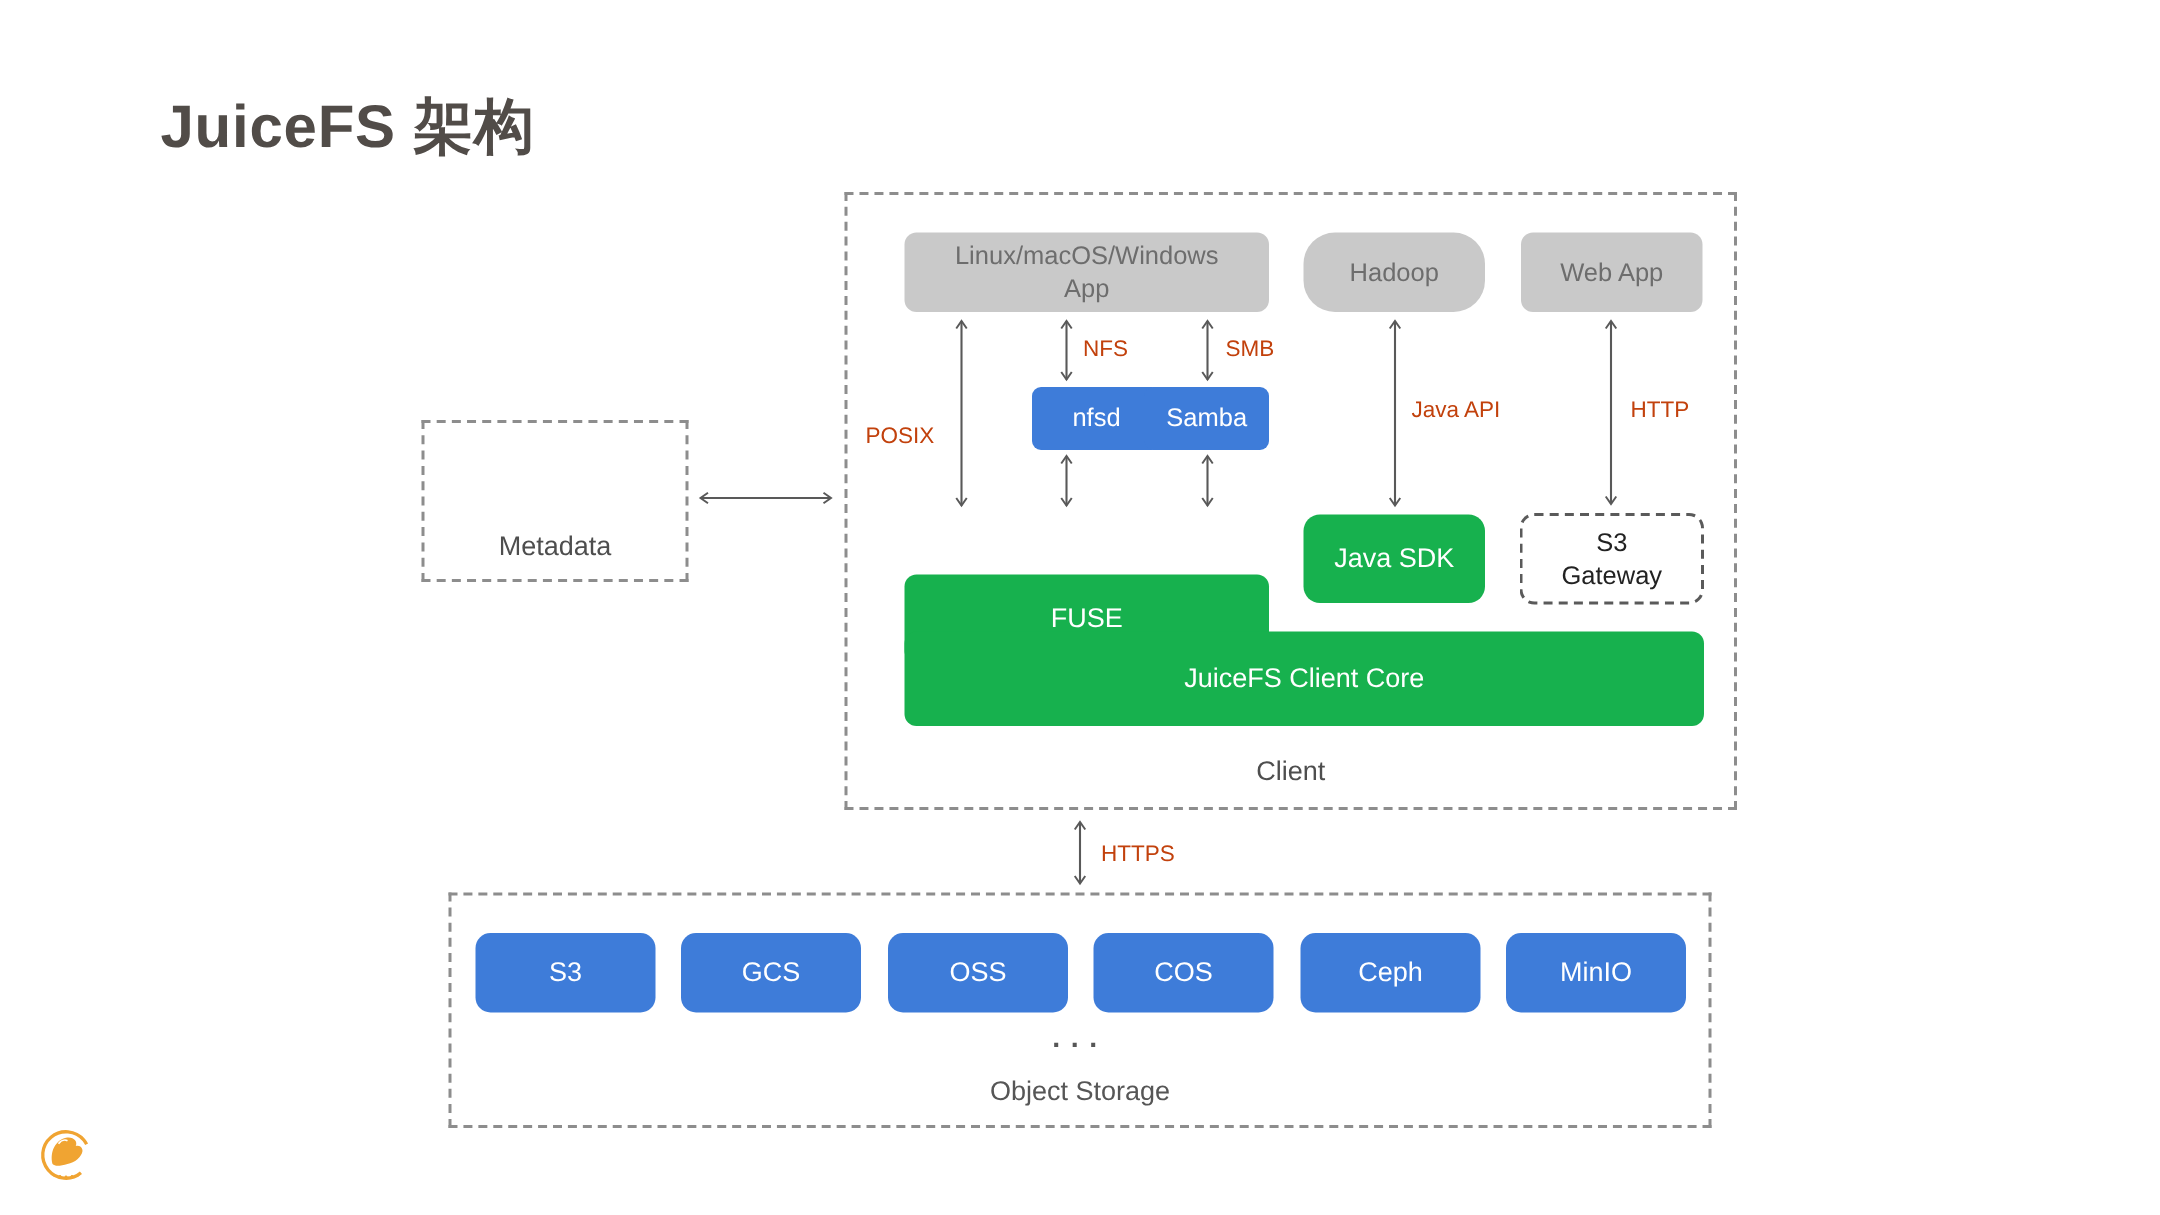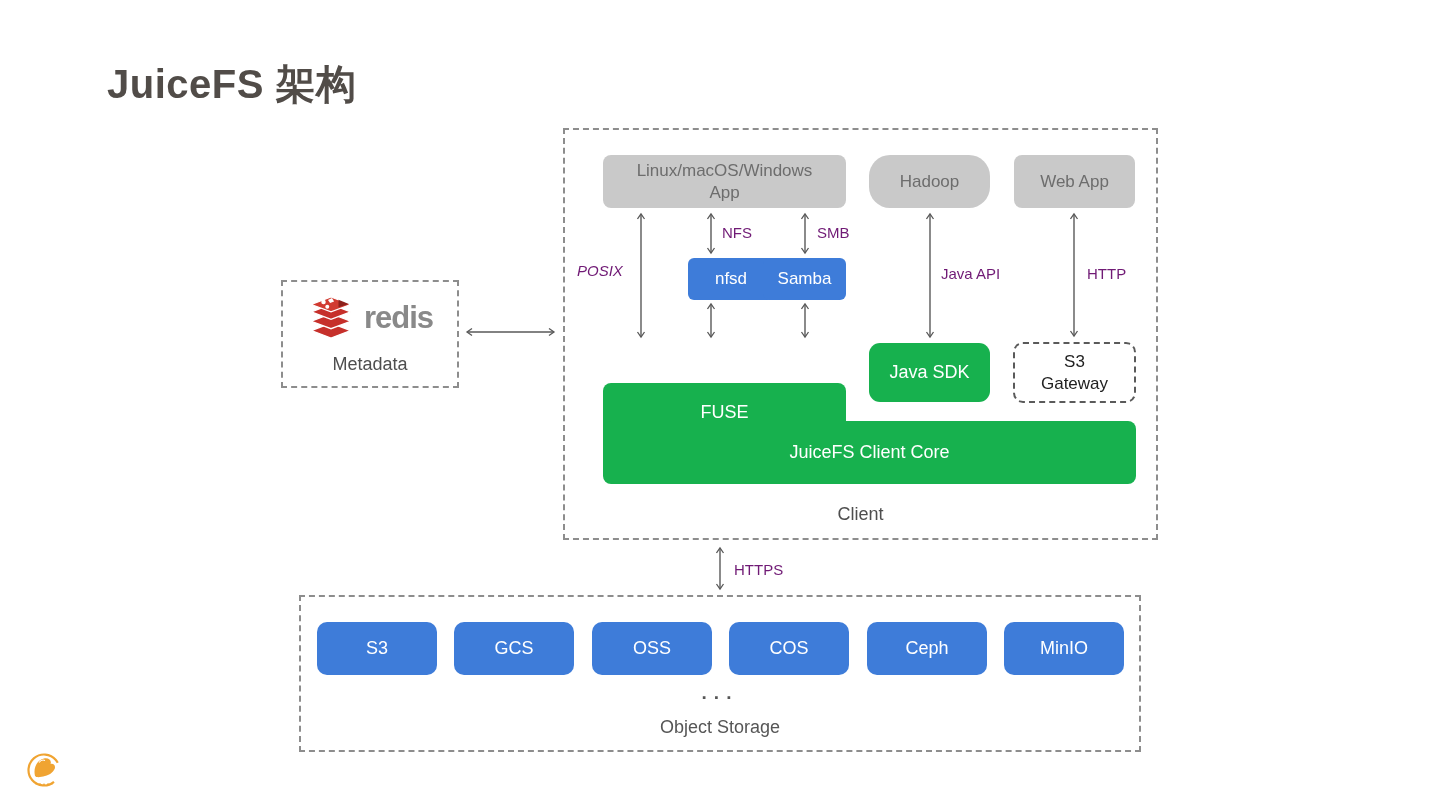--- a/index.html
+++ b/index.html
@@ -22,21 +22,21 @@
   }
   .gray-box  { background:#c9c9c9; color:#6d6d6d; border-radius:8px; font-size:17px; }
   .blue-box  { background:#3e7cd9; color:#ffffff; border-radius:6px; font-size:17px; }
   .blue-box-lg { background:#3e7cd9; color:#ffffff; border-radius:10px; font-size:18px; }
   .green-box { background:#17b14e; color:#ffffff; border-radius:8px; font-size:18px; }
   .dashed-region { position:absolute; border:2px dashed #8d8d8d; background:transparent; }
   .s3gw {
     background:#ffffff; border:2px dashed #5a5a5a; border-radius:10px;
     color:#222222; font-size:17px;
   }
-  .proto-label { position:absolute; color:#701a75; font-size:15px; white-space:nowrap; }
+  .proto-label { position:absolute; color:#c2410c; font-size:15px; white-space:nowrap; }
   .caption { position:absolute; color:#4e4e4e; font-size:18px; text-align:center; }
   .title {
     position:absolute; left:107px; top:57px;
     font-size:40px; color:#514c48; letter-spacing:0.5px;
   }
   .redis-row {
     display:flex; align-items:center; justify-content:center; gap:9px;
     margin-top:2px;
   }
   .redis-word { font-size:31px; font-weight:bold; color:#898989; letter-spacing:-1px; }
@@ -44,33 +44,20 @@
     position:absolute; color:#565656; font-size:19px; font-weight:bold;
     letter-spacing:7px; text-align:center;
   }
 </style>
 </head>
 <body>
 
 <h1 class="title">JuiceFS 架构</h1>
 
 <div class="dashed-region" style="left:281px; top:280px; width:178px; height:108px;">
-  <div class="redis-row" style="margin-top:14px;">
-    <svg width="48" height="43" viewBox="0 0 50 46">
-      <polygon points="25,29 46,37 25,45 4,37" fill="#c6302b" stroke="#ffffff" stroke-width="1.4"></polygon>
-      <polygon points="25,19 46,27 25,35 4,27" fill="#c6302b" stroke="#ffffff" stroke-width="1.4"></polygon>
-      <polygon points="25,9 46,17 25,25 4,17" fill="#c6302b" stroke="#ffffff" stroke-width="1.4"></polygon>
-      <polygon points="25,1 46,9 25,17 4,9" fill="#d13b31" stroke="#ffffff" stroke-width="1.2"></polygon>
-      <polygon points="33,4 44,8.6 33,12" fill="#8d211b"></polygon>
-      <circle cx="17" cy="6.5" r="2.4" fill="#ffffff"></circle>
-      <polygon points="26,2.2 28.3,5.8 24,7.4 21.8,4.4" fill="#ffffff"></polygon>
-      <circle cx="21" cy="11.5" r="2.1" fill="#ffffff"></circle>
-    </svg>
-    <span class="redis-word">redis</span>
-  </div>
   <div class="caption" style="left:0; width:174px; top:72px;">Metadata</div>
 </div>
 
 <div class="dashed-region" style="left:563px; top:128px; width:595px; height:412px;"></div>
 <div class="caption" style="left:563px; top:504px; width:595px;">Client</div>
 
 <div class="box gray-box" style="left:603px; top:155px; width:243px; height:53px; padding:0 20px;">Linux/macOS/Windows App</div>
 <div class="box gray-box" style="left:869px; top:155px; width:121px; height:53px;border-radius:21px;">Hadoop</div>
 <div class="box gray-box" style="left:1014px; top:155px; width:121px; height:53px;">Web App</div>
 
@@ -80,21 +67,21 @@
 <div class="box green-box" style="left:603px; top:343px; width:243px; height:59px;margin-top:40px;">FUSE</div>
 <div class="box green-box" style="left:869px; top:343px; width:121px; height:59px;border-radius:11px;">Java SDK</div>
 
 <div class="box s3gw" style="left:1013px; top:342px; width:123px; height:61px;">
   <span>S3</span>
   <span>Gateway</span>
 </div>
 
 <div class="box green-box" style="left:603px; top:421px; width:533px; height:63px;">JuiceFS Client Core</div>
 
-<div class="proto-label" style="left:577px; top:262px;font-style:italic;">POSIX</div>
+<div class="proto-label" style="left:577px; top:282px;">POSIX</div>
 <div class="proto-label" style="left:722px; top:224px;">NFS</div>
 <div class="proto-label" style="left:817px; top:224px;">SMB</div>
 <div class="proto-label" style="left:941px; top:265px;">Java API</div>
 <div class="proto-label" style="left:1087px; top:265px;">HTTP</div>
 <div class="proto-label" style="left:734px; top:561px;">HTTPS</div>
 
 <div class="dashed-region" style="left:299px; top:595px; width:842px; height:157px;"></div>
 <div class="ellipsis-dots" style="left:299px; top:682px; width:842px;">...</div>
 <div class="caption" style="left:299px; top:717px; width:842px; color:#565656;">Object Storage</div>
 

